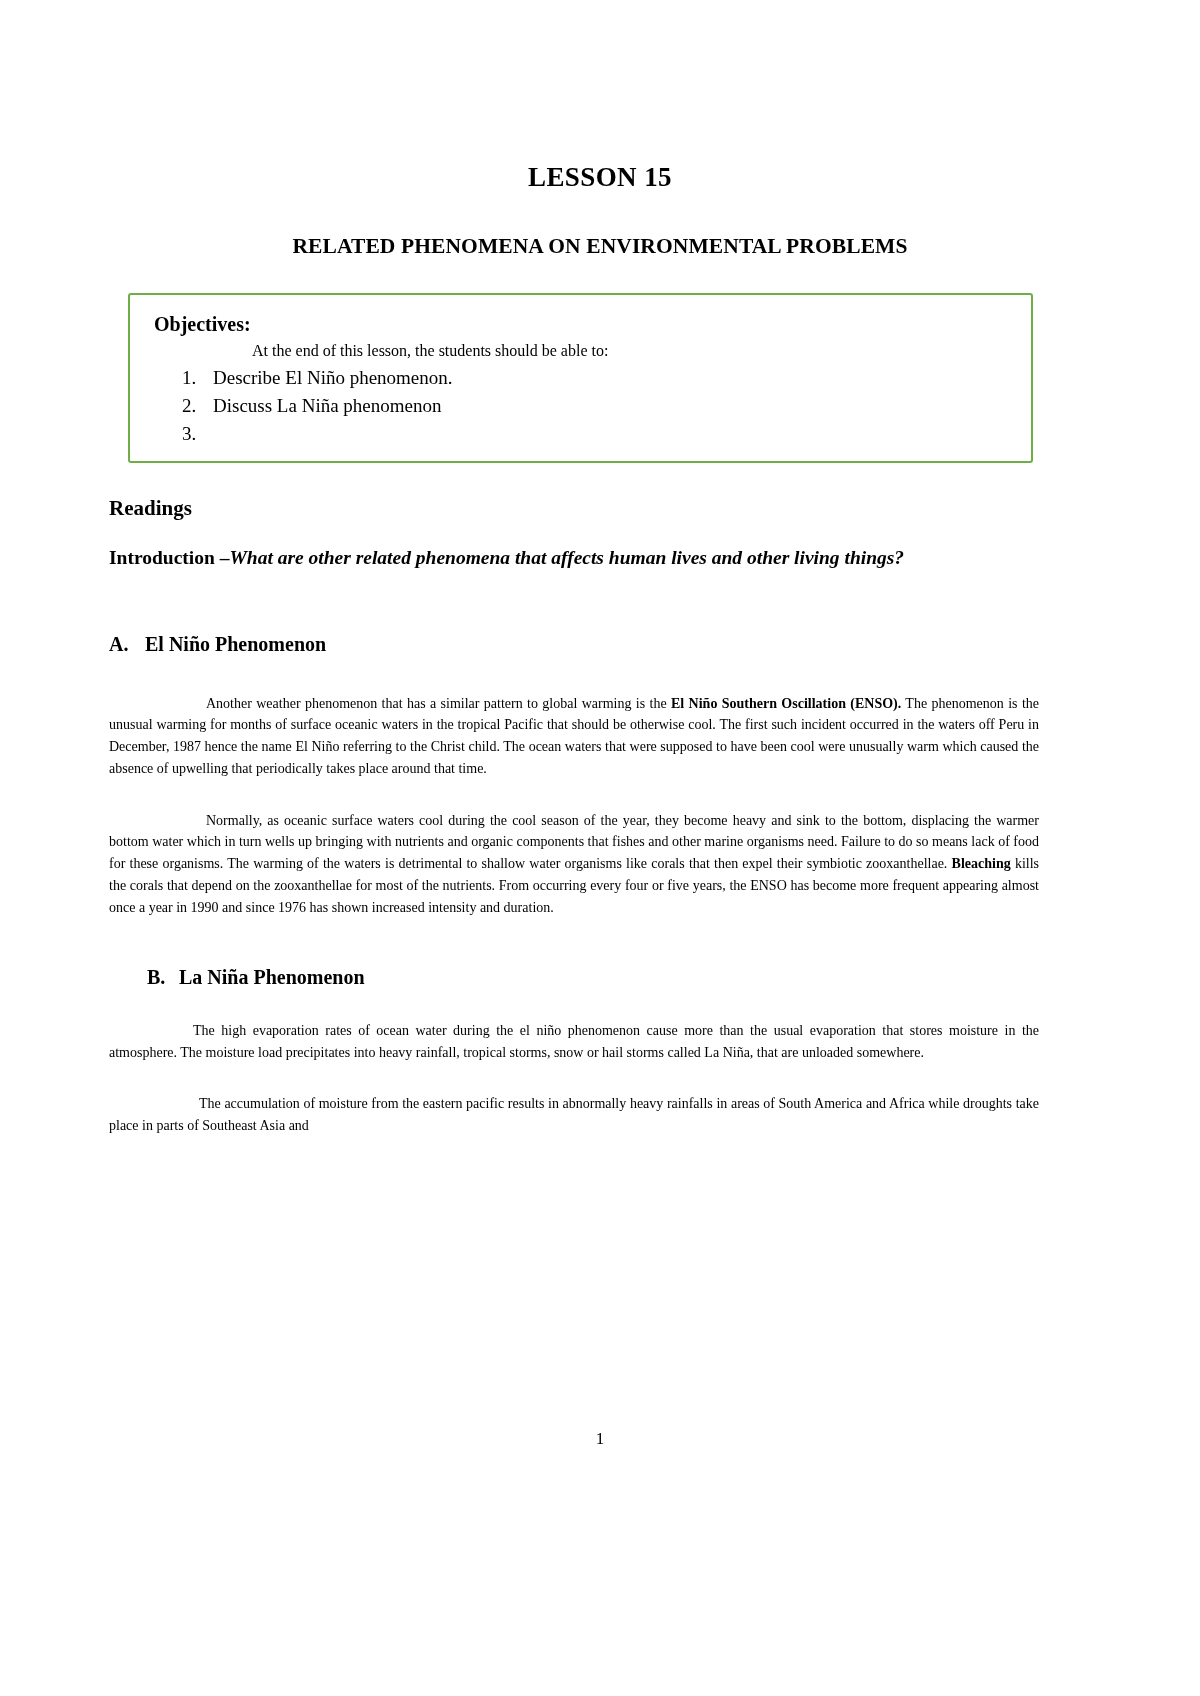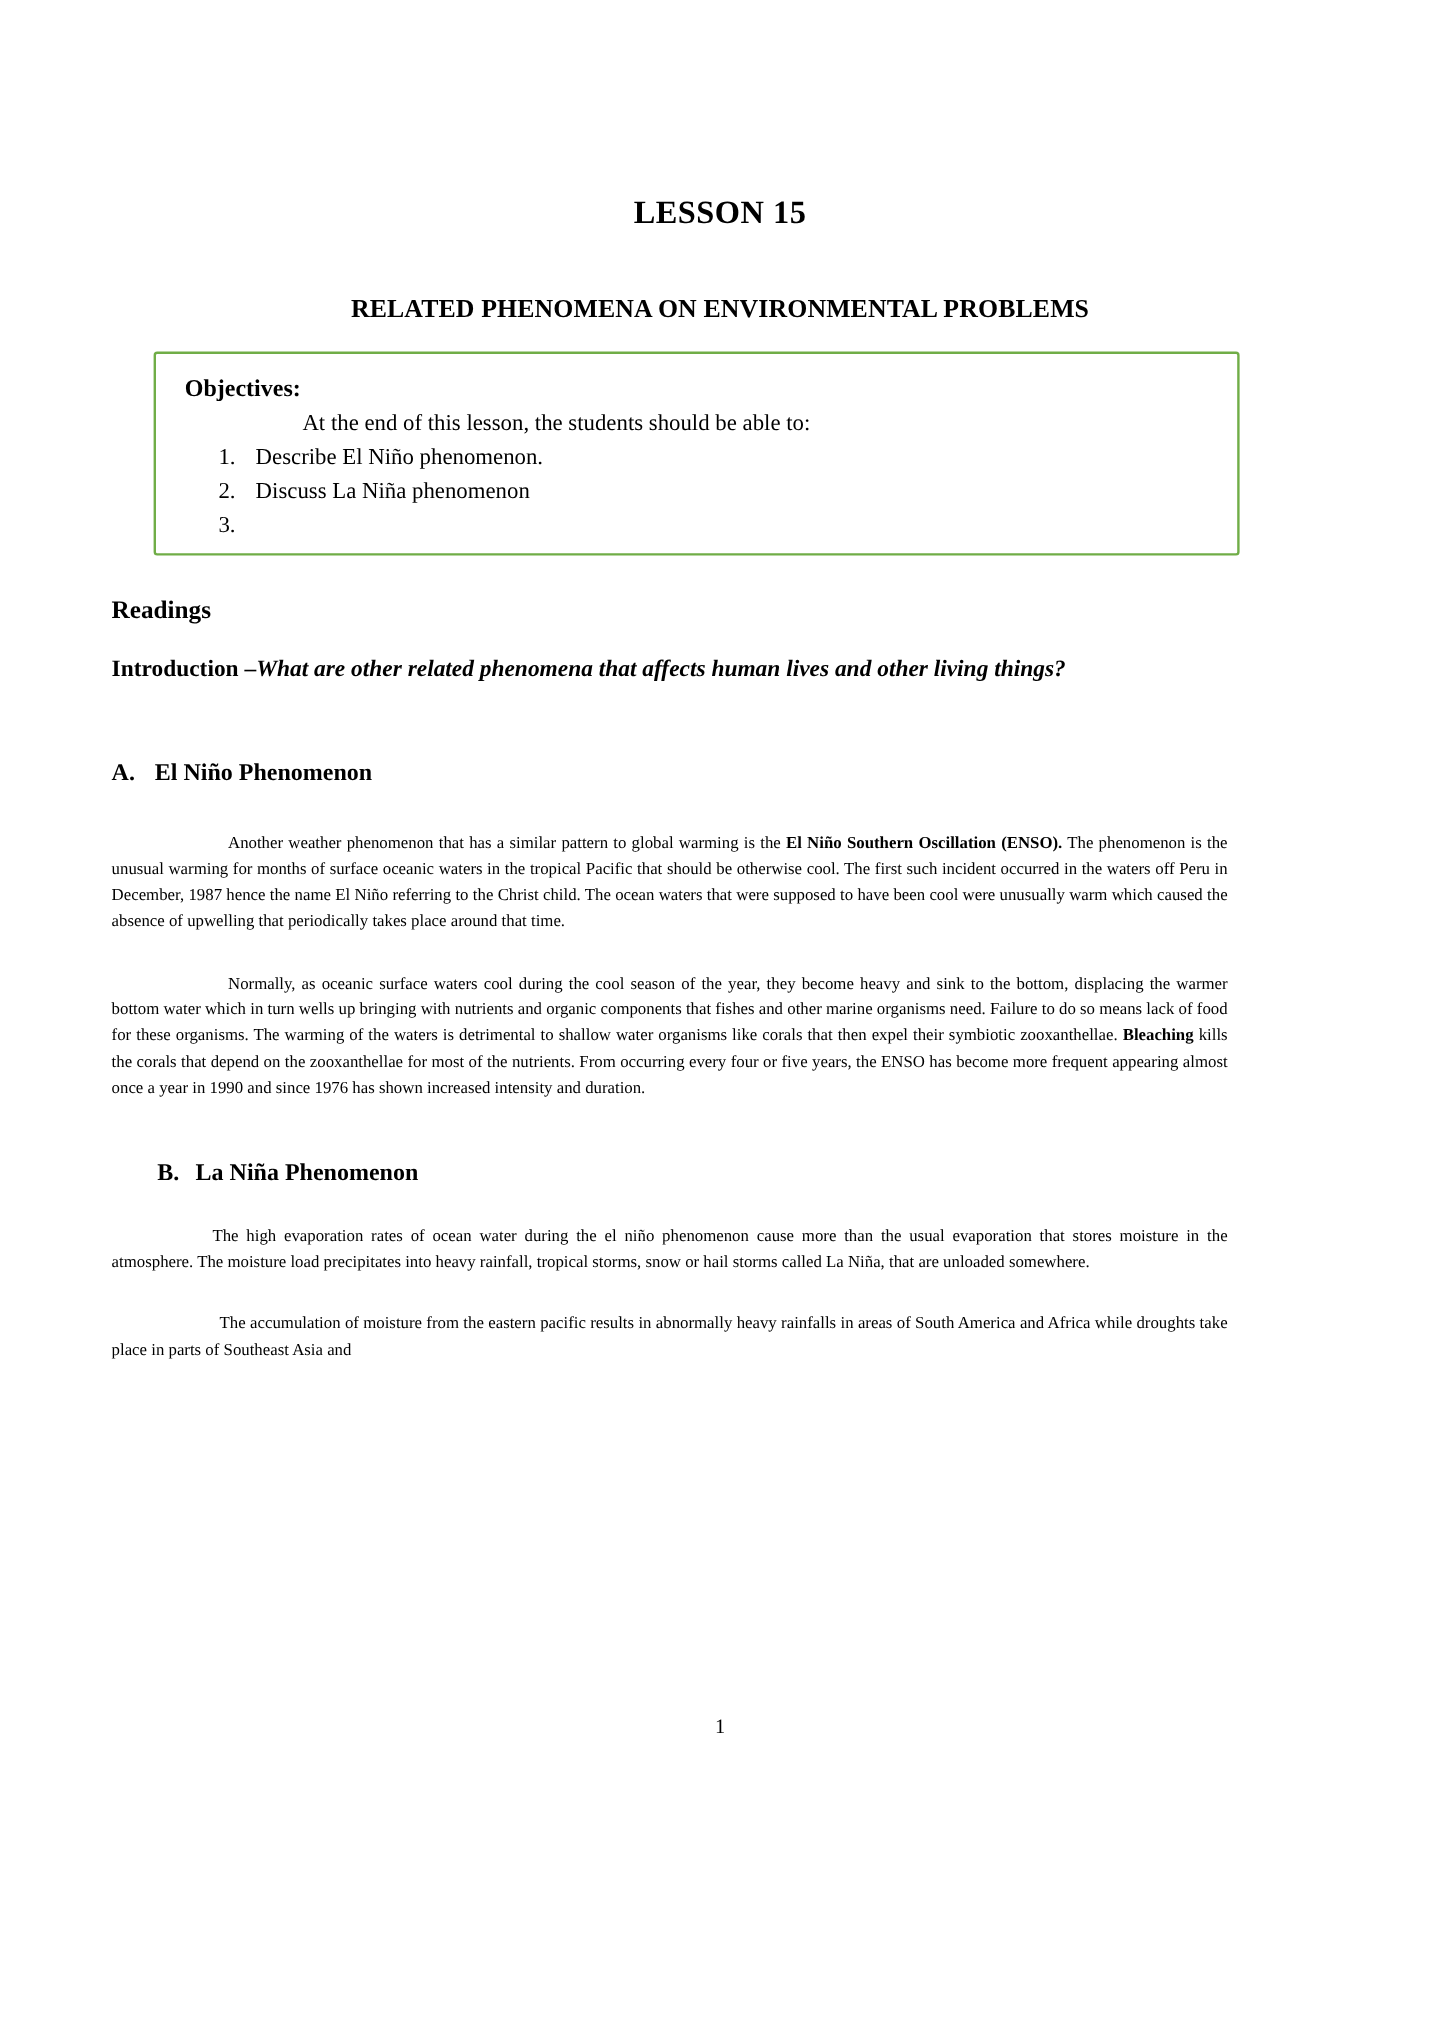--- a/index.html
+++ b/index.html
@@ -30,21 +30,21 @@
     font-size: 27px;
     letter-spacing: 0.4px;
     margin: 0;
     padding-top: 162px;
   }
   .doc-subtitle {
     text-align: center;
     font-weight: bold;
     font-size: 21.5px;
     letter-spacing: 0.1px;
-    margin: 12px;
+    margin: 1px;
     padding-top: 40px;
   }
 
   
   .objectives-box {
     position: absolute;
     left: 128px;
     top: 293px;
     width: 905px;
     height: 170px;
@@ -53,21 +53,21 @@
     border-radius: 3px;
     padding: 16px 20px 10px 24px;
   }
   .objectives-title {
     font-weight: bold;
     font-size: 20px;
     margin: 0 0 0 0;
     line-height: 1.35;
   }
   .objectives-lead {
-    font-size: 19px;
+    font-size: 16px;
     margin: 3px 0 0 0;
     padding-left: 98px;
     line-height: 1.3;
   }
   .objectives-list {
     list-style: none;
     margin: 2px 0 0 0;
     padding: 0 0 0 28px;
   }
   .objectives-list li {
@@ -78,21 +78,21 @@
   }
   .obj-num {
     display: inline-block;
     width: 31px;
     flex: 0 0 31px;
   }
 
   
   .content {
     position: absolute;
-    left: 93px;
+    left: 109px;
     top: 496px;
     width: 930px;
   }
   .heading-readings {
     font-weight: bold;
     font-size: 21px;
     margin: 0;
     line-height: 1.2;
   }
   .intro-line {

